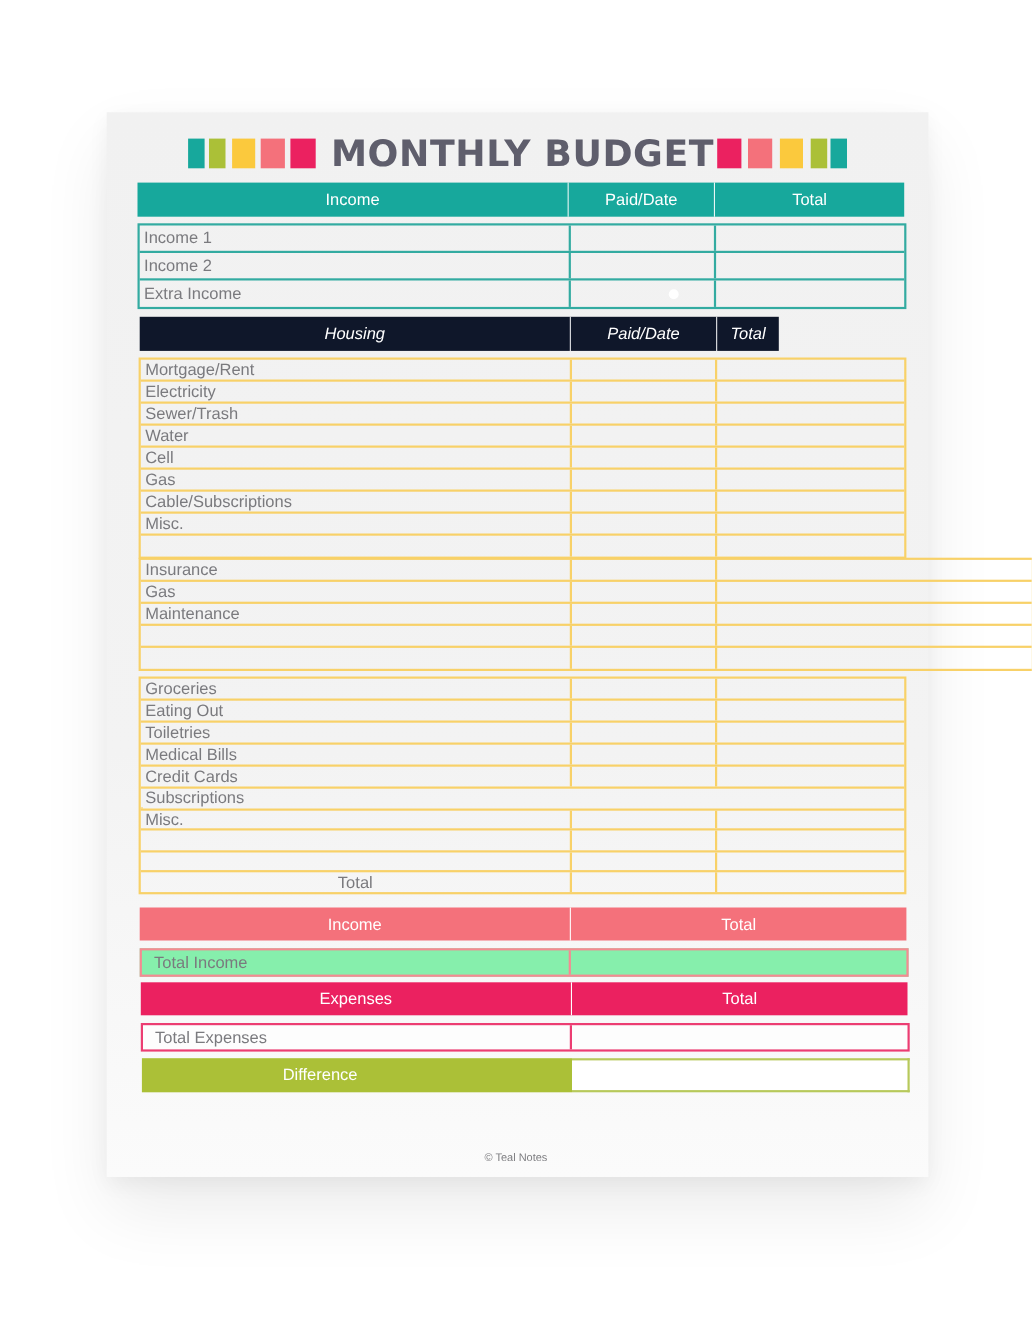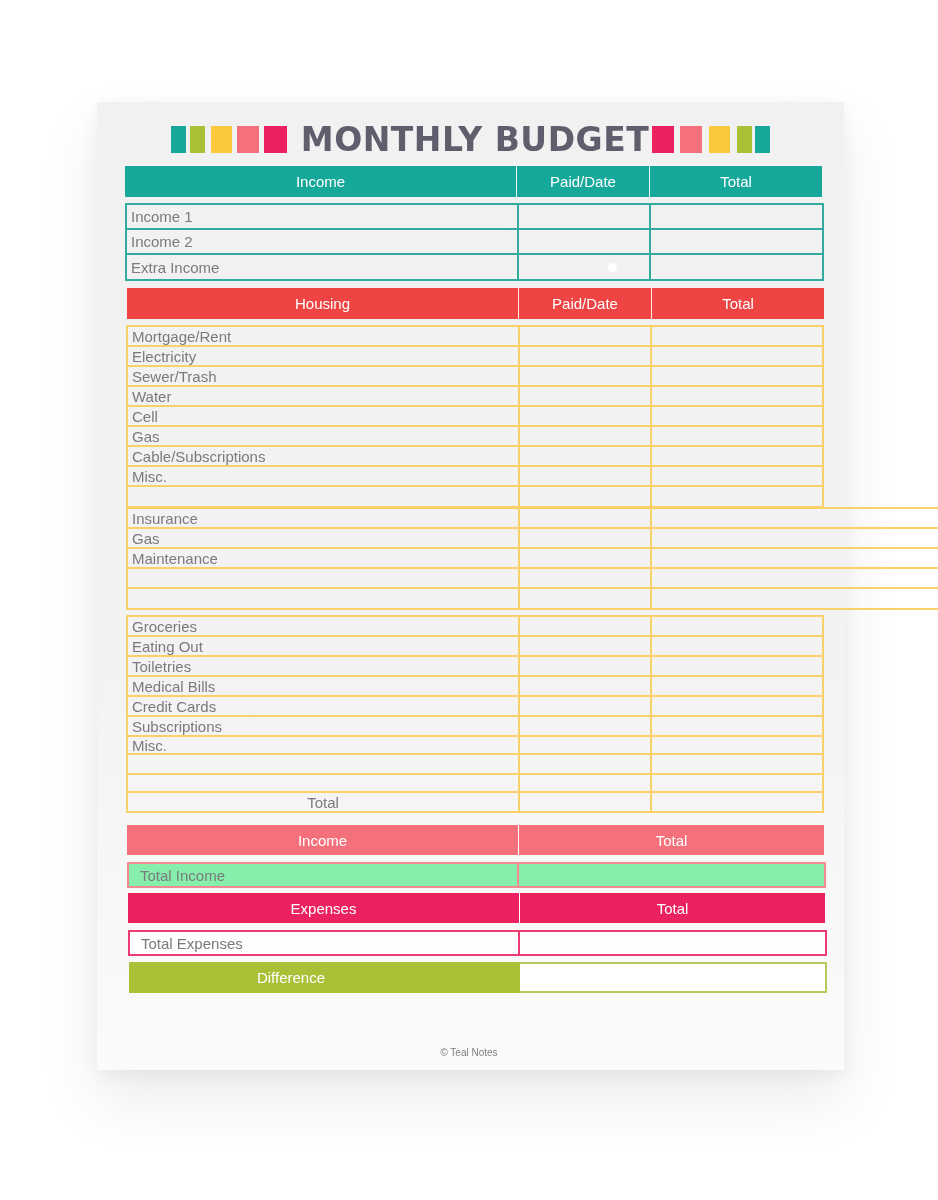--- a/index.html
+++ b/index.html
@@ -75,21 +75,21 @@
     <div class="c3"></div>
   </div>
   <div class="row" style="height:24px;">
     <div class="c1">Extra Income</div>
     <div class="c2"></div>
     <div class="c3"></div>
   </div>
 </div>
 <div class="dot" style="left:608px;top:263px;"></div>
 
-<div class="hdr" style="left:127px;top:288px;width:697px;height:31px;background:#ef4444;">
+<div class="hdr" style="left:127px;top:288px;width:581px;height:31px;background:#0f172a;font-style:italic;">
   <div class="c1">Housing</div>
   <div class="c2">Paid/Date</div>
   <div class="c3">Total</div>
 </div>
 
 <div class="tbl yel" style="left:126px;top:325px;width:698px;border:2px solid #f8d168;">
   <div class="row" style="height:20px;">
       <div class="c1">Mortgage/Rent</div>
       <div class="c2"></div>
       <div class="c3"></div>
@@ -183,21 +183,21 @@
   <div class="row" style="height:20px;">
       <div class="c1">Medical Bills</div>
       <div class="c2"></div>
       <div class="c3"></div>
     </div>
   <div class="row" style="height:20px;">
       <div class="c1">Credit Cards</div>
       <div class="c2"></div>
       <div class="c3"></div>
     </div>
-  <div class="row" style="height:20px;">
+  <div class="row" style="height:20px;flex-direction:column;">
       <div class="c1">Subscriptions</div>
       <div class="c2"></div>
       <div class="c3"></div>
     </div>
   <div class="row" style="height:18px;">
       <div class="c1">Misc.</div>
       <div class="c2"></div>
       <div class="c3"></div>
     </div>
   <div class="row" style="height:20px;">

